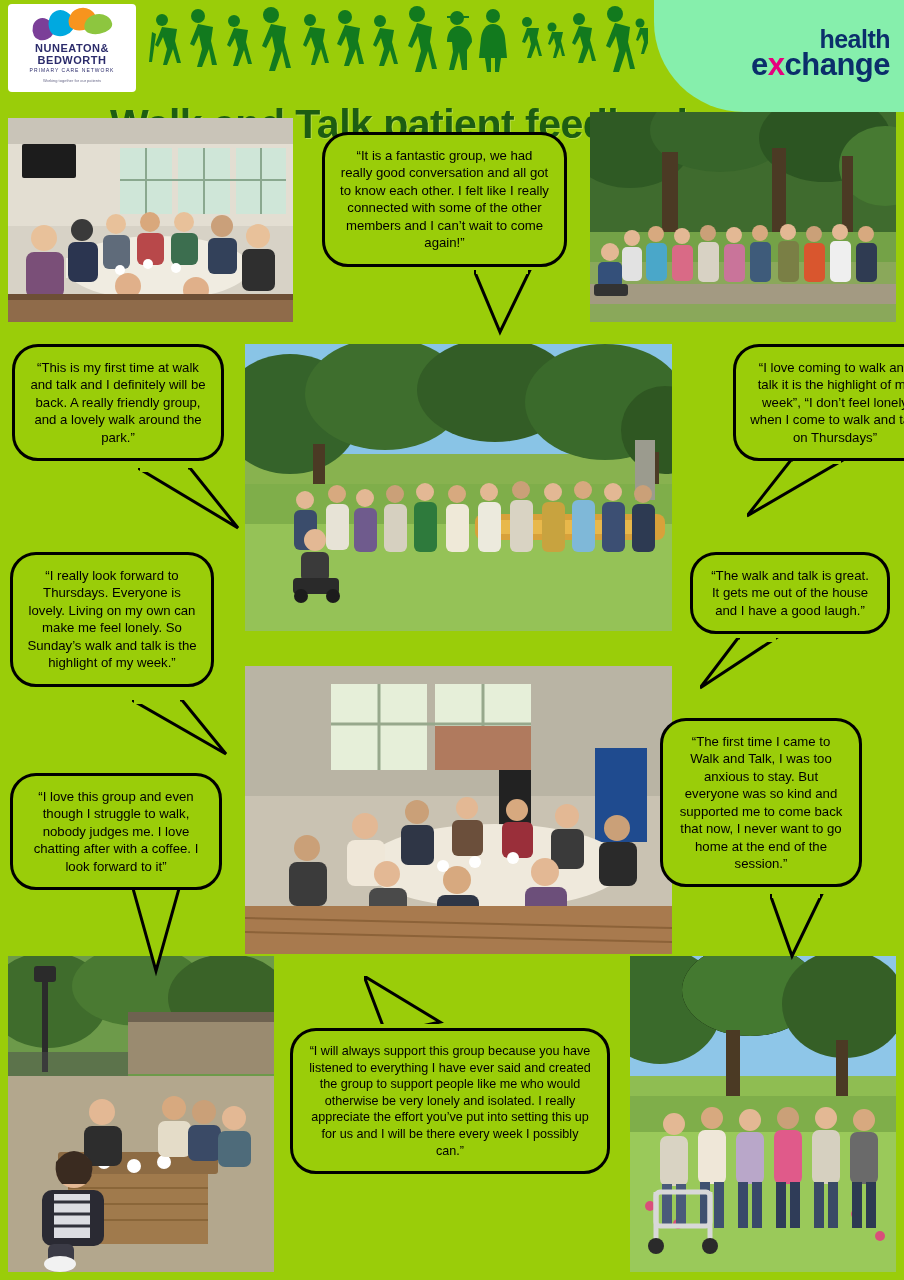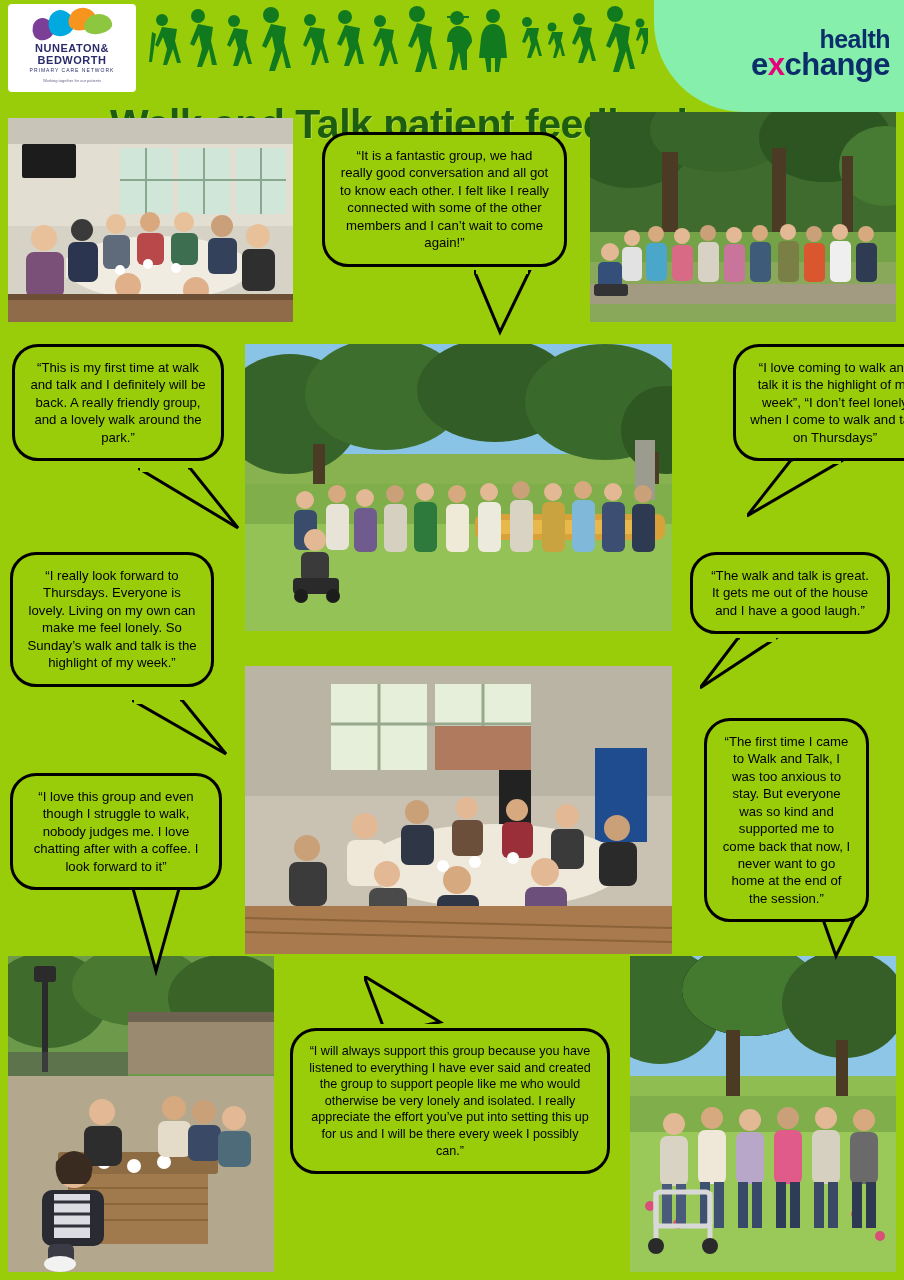--- a/index.html
+++ b/index.html
@@ -624,21 +624,21 @@
   <div class="bubble" style="left:10px; top:766px; width:212px;margin-top:7px;">
     <div class="bub-body">“I love this group and even though I struggle to walk, nobody judges me.  I love chatting after with a coffee.  I look forward to it”</div>
     <div class="tail" style="left:122px; top:112px;">
       <svg width="60" height="92" viewBox="0 0 60 92">
         <polygon points="0,0 48,0 24,86" fill="#9ACD09" stroke="#000" stroke-width="3"></polygon>
         <rect x="2" y="-6" width="44" height="10" fill="#9ACD09"></rect>
       </svg>
     </div>
   </div>
 
-  <div class="bubble" style="left:704px; top:718px; width:165px;">
+  <div class="bubble" style="left:660px; top:718px; width:202px;">
     <div class="bub-body">“The first time I came to Walk and Talk, I was too anxious to stay. But everyone was so kind and supported me to come back that now, I never want to go home at the end of the session.”</div>
     <div class="tail" style="left:110px; top:176px;">
       <svg width="64" height="68" viewBox="0 0 64 68">
         <polygon points="0,0 52,0 22,62" fill="#9ACD09" stroke="#000" stroke-width="3"></polygon>
         <rect x="2" y="-6" width="48" height="10" fill="#9ACD09"></rect>
       </svg>
     </div>
   </div>
 
   <div class="bubble" style="left:290px; top:1028px; width:320px;">

